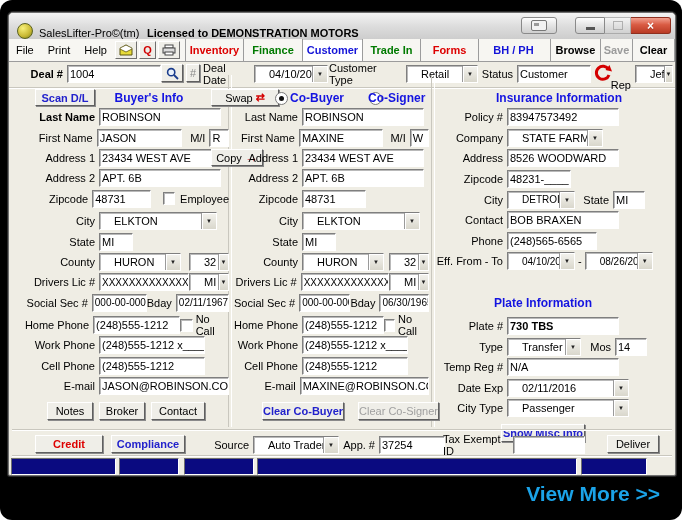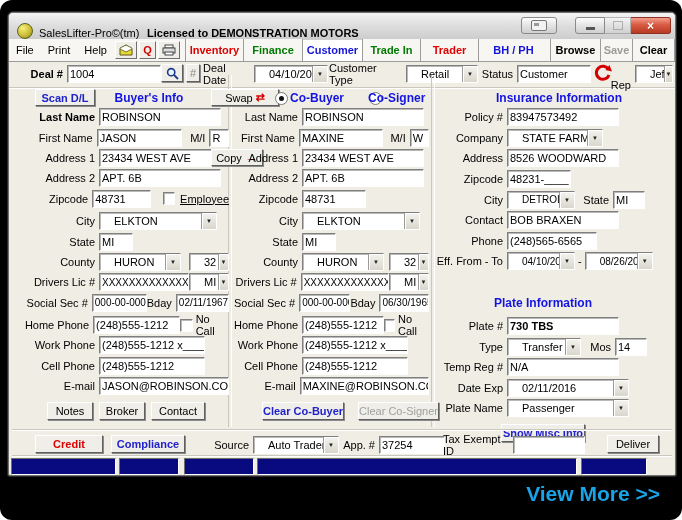--- a/index.html
+++ b/index.html
@@ -123,21 +123,21 @@
         <svg width="14" height="12" viewBox="0 0 14 12">
           <rect x="3" y="1" width="8" height="3" fill="#fff" stroke="#444" stroke-width="1"></rect>
           <rect x="1" y="4" width="12" height="5" fill="#dcdcdc" stroke="#444" stroke-width="1"></rect>
           <rect x="3" y="8" width="8" height="3" fill="#fff" stroke="#444" stroke-width="1"></rect>
         </svg>
       </div>
       <span class="tab redtxt" style="width:58px;margin-left:4px;">Inventory</span>
       <span class="tab greentxt" style="width:59px;">Finance</span>
       <span class="tab sel bluetabtxt" style="width:60px;">Customer</span>
       <span class="tab greentxt" style="width:58px;">Trade In</span>
-      <span class="tab redtxt" style="width:58px;">Trader</span>
+      <span class="tab redtxt" style="width:58px;">Forms</span>
       <span class="tab bluetabtxt" style="width:70px;">BH / PH</span>
       <span class="tab" style="width:50px;margin-left:2px;">Browse</span>
       <span class="tab graytxt" style="width:32px;">Save</span>
       <span class="tab" style="width:43px;">Clear</span>
     </div>
 
     
     <div class="dealrow">
       <span class="abs lblr" style="left:14px;top:4px;width:40px;font-weight:bold;">Deal #</span>
       <span class="abs inp" style="left:58px;top:4px;width:88px;">1004</span>
@@ -209,21 +209,21 @@
           <span class="inp" style="width:116px;">23434 WEST AVE</span>
         </div>
       <div class="frow">
           <span class="lbl">Address 2</span>
           <span class="inp" style="width:116px;">APT. 6B</span>
         </div>
       <div class="frow">
           <span class="lbl">Zipcode</span>
           <span class="inp" style="width:58px;">48731</span>
           <span class="chk" style="margin-left:12px;"></span>
-          <span class="lbll" style="margin-left:5px;text-decoration:underline;">Employee</span>
+          <span class="lbll" style="margin-left:5px;">Employee</span>
         </div>
       <div class="frow" style="margin-top:2px;">
           <span class="lbl">City</span>
           <span class="combo" style="width:116px;">
             <span class="ct">ELKTON</span>
             <span class="cb">▼</span>
           </span>
         </div>
       <div class="frow">
           <span class="lbl">State</span>
@@ -438,21 +438,21 @@
           <span class="inp" style="width:106px;">N/A</span>
         </div>
       <div class="frow">
           <span class="lbl">Date Exp</span>
           <span class="combo" style="width:120px;">
             <span class="ct">02/11/2016</span>
             <span class="cb">▼</span>
           </span>
         </div>
       <div class="frow">
-          <span class="lbl">Plate Name</span>
+          <span class="lbl">City Type</span>
           <span class="combo" style="width:120px;">
             <span class="ct">Passenger</span>
             <span class="cb">▼</span>
           </span>
         </div>
       <div class="frow" style="margin-top:4px;justify-content:center;">
         <span class="pbtn bluebtn" style="width:84px;">Show Misc Info</span>
       </div>
     </div>
 

